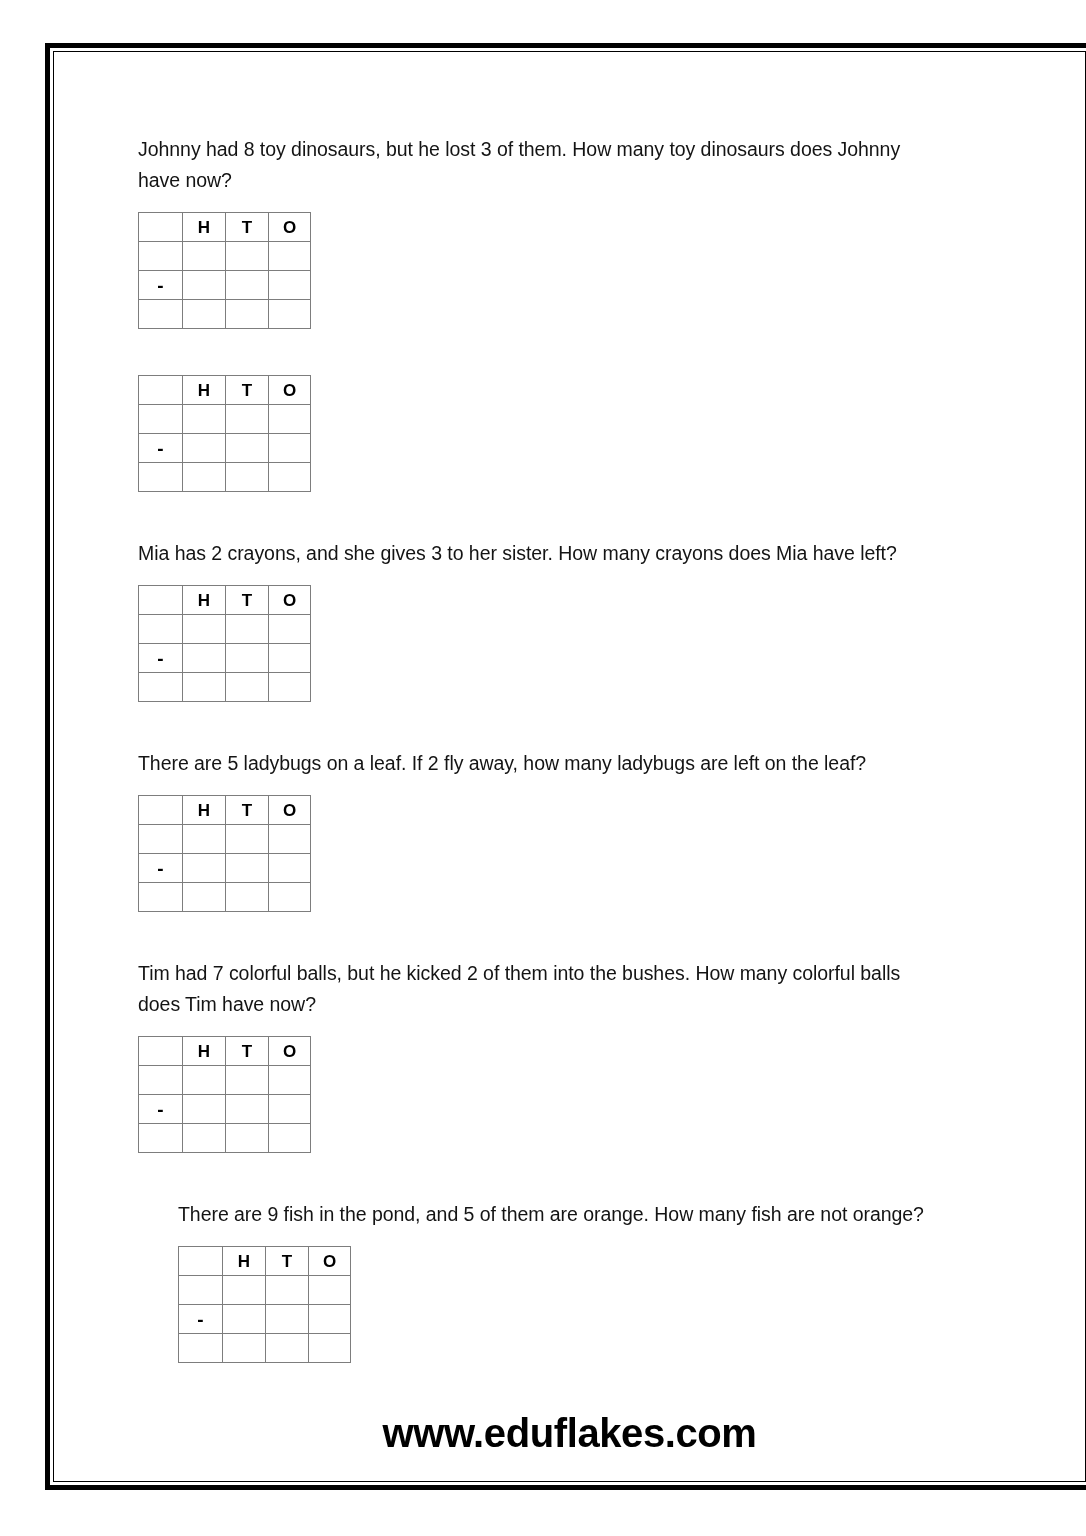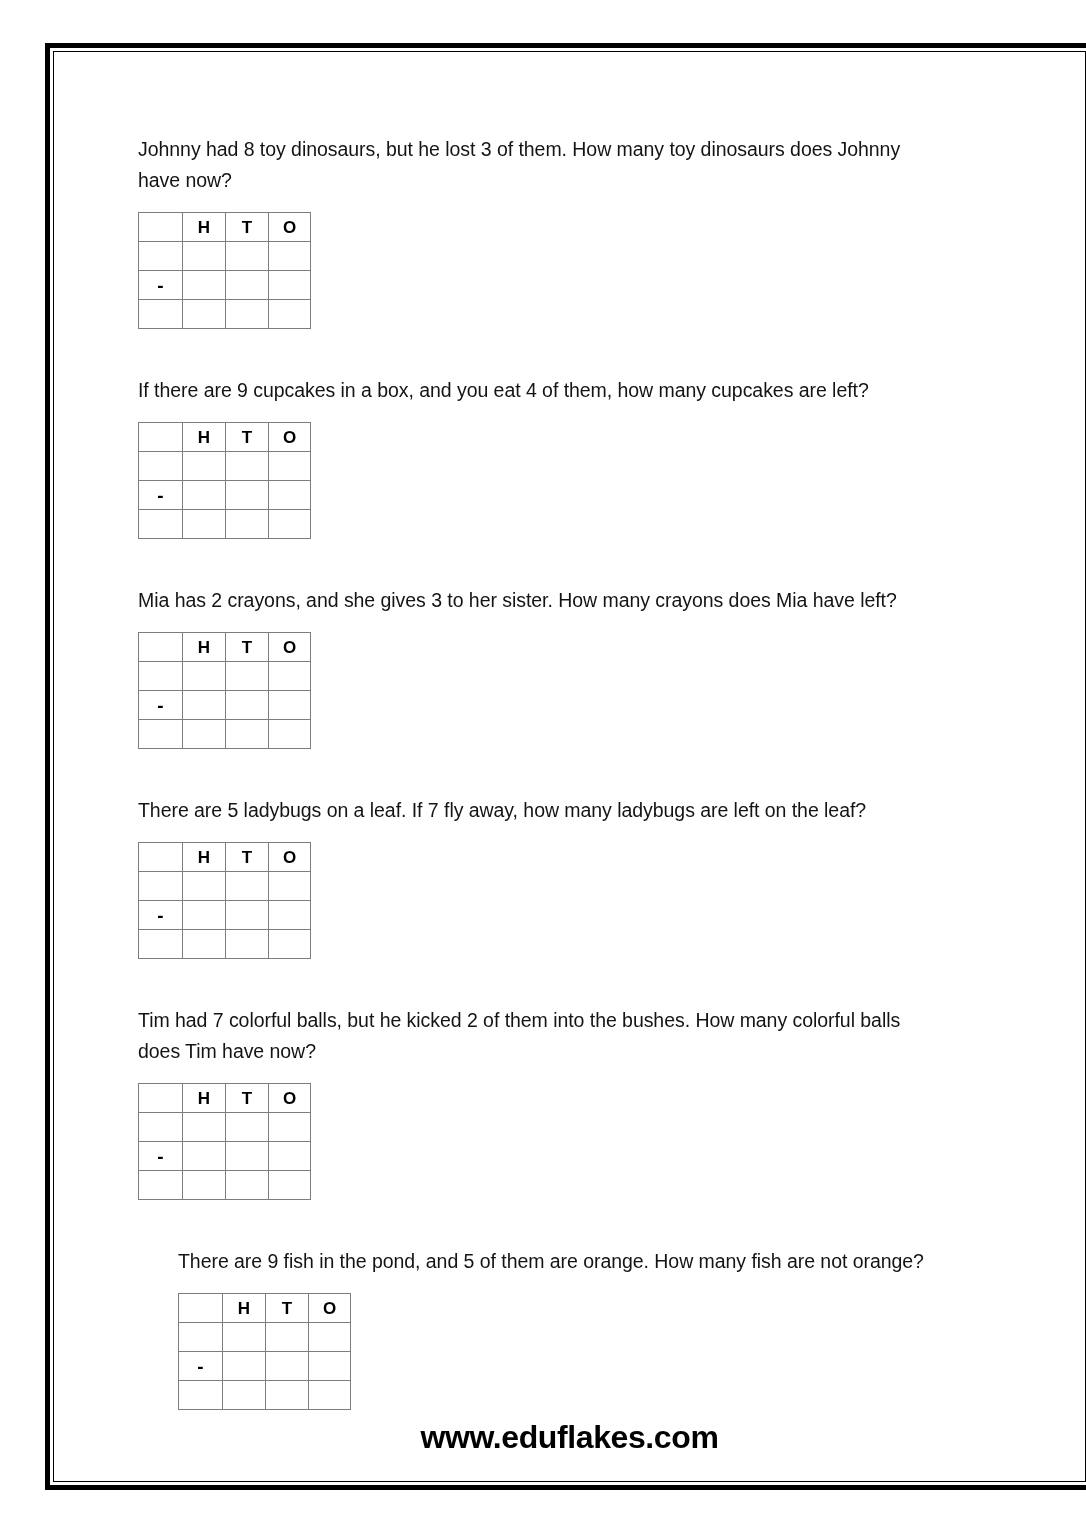--- a/index.html
+++ b/index.html
@@ -107,21 +107,21 @@
 
   
   .footer {
     position: absolute;
     left: 0;
     right: 0;
     bottom: 28px;
     text-align: center;
   }
   .footer-url {
-    font-size: 32px;
+    font-size: 40px;
     font-weight: bold;
     color: #000000;
     letter-spacing: -0.4px;
     line-height: 1;
   }
 </style>
 </head>
 <body>
 
 <div class="page-frame">
@@ -162,21 +162,20 @@
                 <td class="hto-blank"></td>
                 <td class="hto-blank"></td>
                 <td class="hto-blank"></td>
                 <td class="hto-blank"></td>
               </tr>
             </tbody>
           </table>
         </div>
 
         <div class="question-block">
-          <p class="question-text">If there are 9 cupcakes in a box, and you eat 4 of them, how many cupcakes are left?</p>
           <table class="hto-table">
             <colgroup>
                 <col class="c-op">
                 <col class="c-h">
                 <col class="c-t">
                 <col class="c-o">
               </colgroup>
             <tbody>
               <tr>
                 <td class="hto-head"></td>
@@ -238,21 +237,21 @@
                 <td class="hto-blank"></td>
                 <td class="hto-blank"></td>
                 <td class="hto-blank"></td>
                 <td class="hto-blank"></td>
               </tr>
             </tbody>
           </table>
         </div>
 
         <div class="question-block">
-          <p class="question-text">There are 5 ladybugs on a leaf. If 7 fly away, how many ladybugs are left on the leaf?</p>
+          <p class="question-text">There are 5 ladybugs on a leaf. If 2 fly away, how many ladybugs are left on the leaf?</p>
           <table class="hto-table">
             <colgroup>
                 <col class="c-op">
                 <col class="c-h">
                 <col class="c-t">
                 <col class="c-o">
               </colgroup>
             <tbody>
               <tr>
                 <td class="hto-head"></td>

